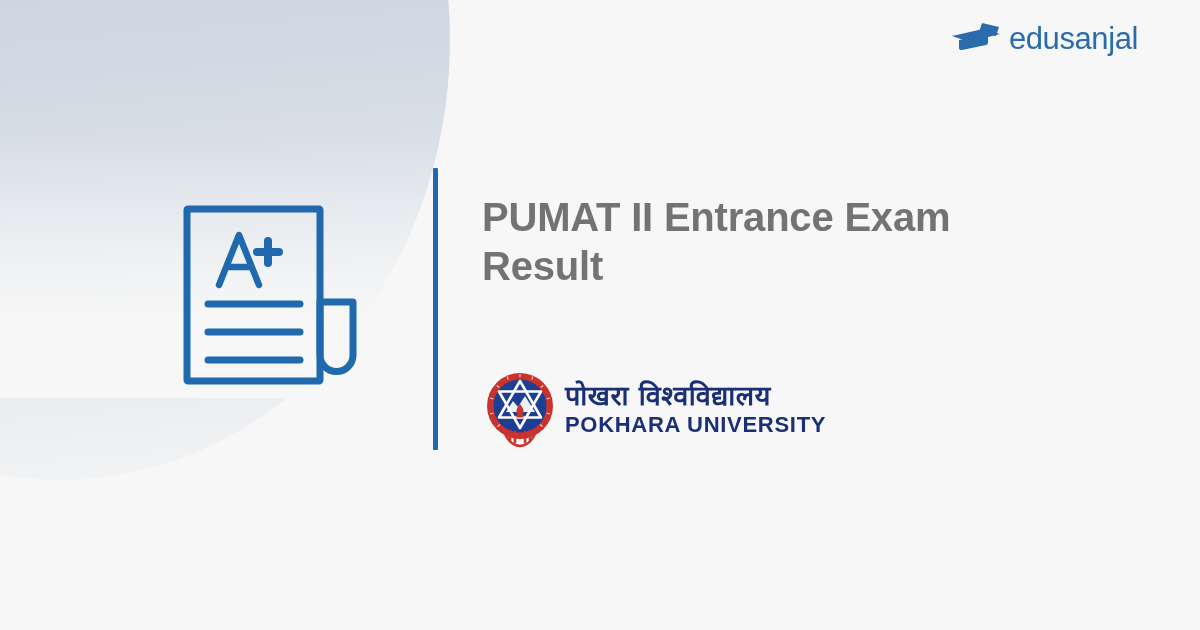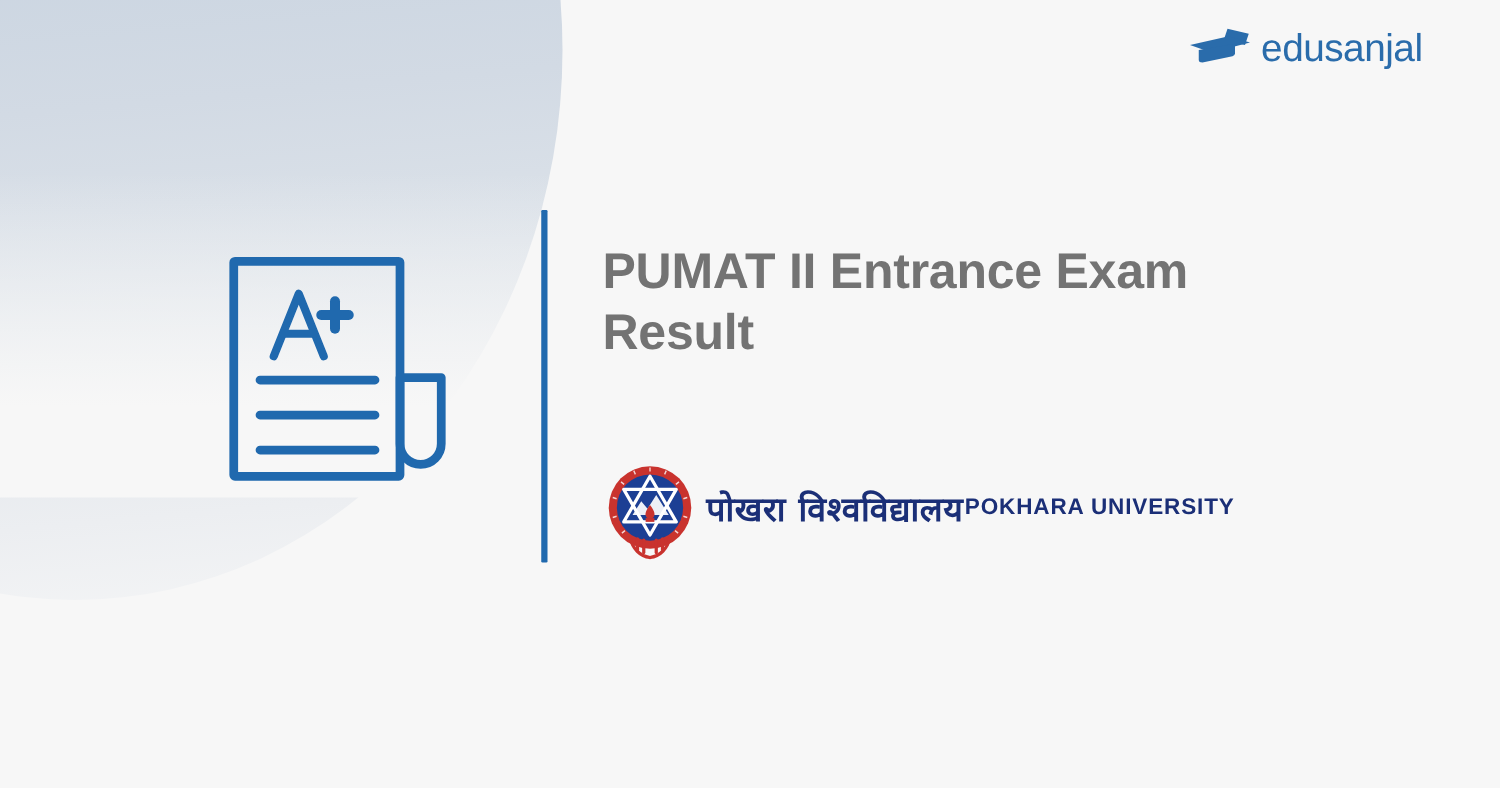--- a/index.html
+++ b/index.html
@@ -113,32 +113,32 @@
   
   .university {
     position: absolute;
     left: 484px;
     top: 368px;
     display: flex;
     align-items: center;
     gap: 9px;
   }
   .uni-emblem { display: block; flex: 0 0 auto; }
-  .uni-names { display: flex; flex-direction: row; gap: 1px; }
+  .uni-names { display: flex; flex-direction: column; gap: 1px; }
   .uni-name-np {
     font-family: "DejaVu Sans", "Liberation Sans", sans-serif;
     font-size: 27px;
     line-height: 31px;
     font-weight: 700;
     color: #1b2f77;
     letter-spacing: 0.5px;
     white-space: nowrap;
   }
   .uni-name-en {
-    font-size: 18px;
+    font-size: 22px;
     line-height: 25px;
     font-weight: 700;
     color: #1b2f77;
     letter-spacing: 0.7px;
     white-space: nowrap;
   }
 </style>
 </head>
 <body>
 

